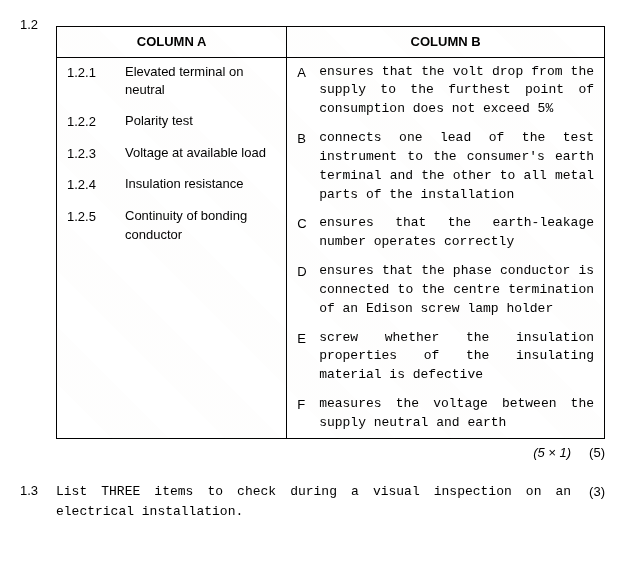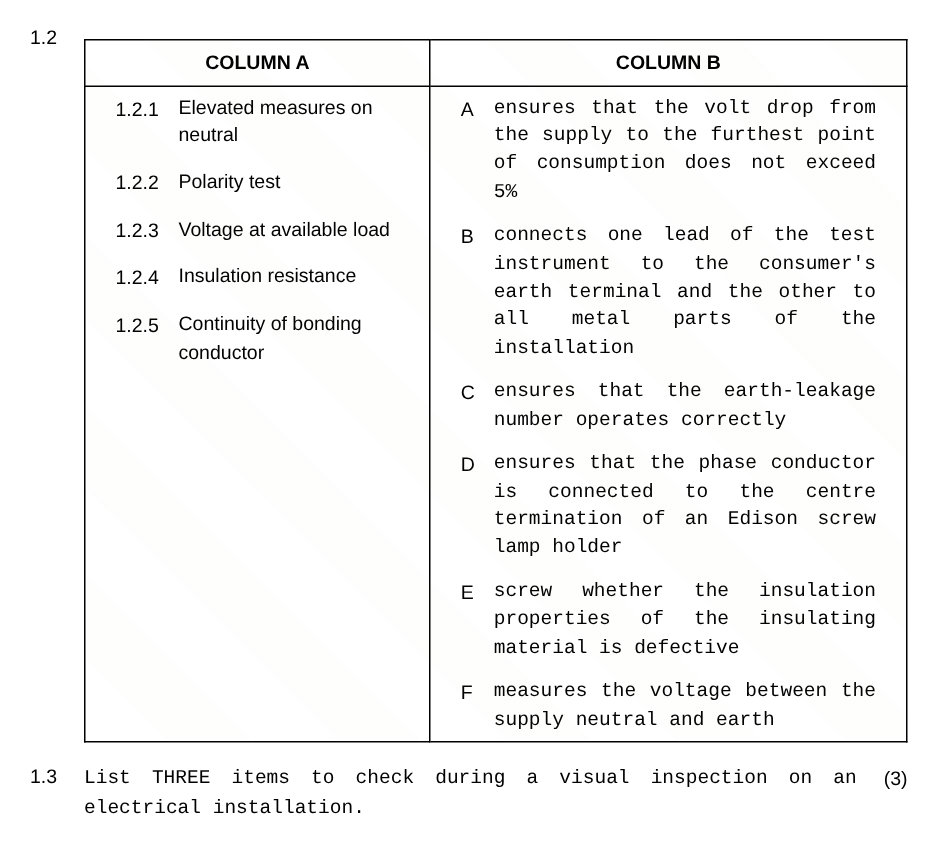--- a/index.html
+++ b/index.html
@@ -37,21 +37,21 @@
     }
 
     .match-table {
       width: 100%;
       border-collapse: collapse;
       margin-top: 10px;
       margin-bottom: 4px;
     }
     .match-table th, .match-table td {
       border: 1px solid #000;
-      padding: 5px 20px;
+      padding: 5px 10px;
       vertical-align: top;
       font-size: 13px;
     }
     .match-table th {
       text-align: center;
       font-weight: bold;
       background: #fff;
     }
     .col-a {
       width: 42%;
@@ -59,21 +59,21 @@
     .col-b {
       width: 58%;
     }
     .col-a-inner {
       display: flex;
       flex-direction: column;
       gap: 12px;
     }
     .col-a-row {
       display: flex;
-      gap: 4px;
+      gap: 20px;
     }
     .col-a-num {
       min-width: 38px;
       font-size: 13px;
     }
     .col-a-text {
       font-size: 13px;
       line-height: 1.45;
     }
 
@@ -148,21 +148,21 @@
             <th class="col-b">COLUMN B</th>
           </tr>
         </thead>
         <tbody>
           <tr>
             <td class="col-a">
               <div class="col-a-inner">
 
               <div class="col-a-row">
       <span class="col-a-num">1.2.1</span>
-      <span class="col-a-text">Elevated measures on neutral</span>
+      <span class="col-a-text">Elevated terminal on neutral</span>
     </div>
                   <div class="col-a-row">
       <span class="col-a-num">1.2.2</span>
       <span class="col-a-text">Polarity test</span>
     </div>
                   <div class="col-a-row">
       <span class="col-a-num">1.2.3</span>
       <span class="col-a-text">Voltage at available load</span>
     </div>
                   <div class="col-a-row">
@@ -202,20 +202,24 @@
       <span class="col-b-letter">F</span>
       <span class="col-b-text">measures the voltage between the supply neutral and earth</span>
     </div>
                 </div>
             </td>
           </tr>
         </tbody>
       </table>
     </div>
 
+    <div class="score-row">
+      <span class="score-inner">(5 × 1)</span>
+      <span class="score-total">(5)</span>
+    </div>
   </div>
 </div>
 
 <div class="section-row">
   <div class="section-num">1.3</div>
   <div class="section-content">
     <div style="display:flex; justify-content:space-between; align-items:flex-start;">
       <p style="flex:1; text-align:justify; line-height:1.5;font-family:Liberation Mono, monospace;">List THREE items to check during a visual inspection on an electrical installation.</p>
       <span style="margin-left:18px; white-space:nowrap;">(3)</span>
     </div>

